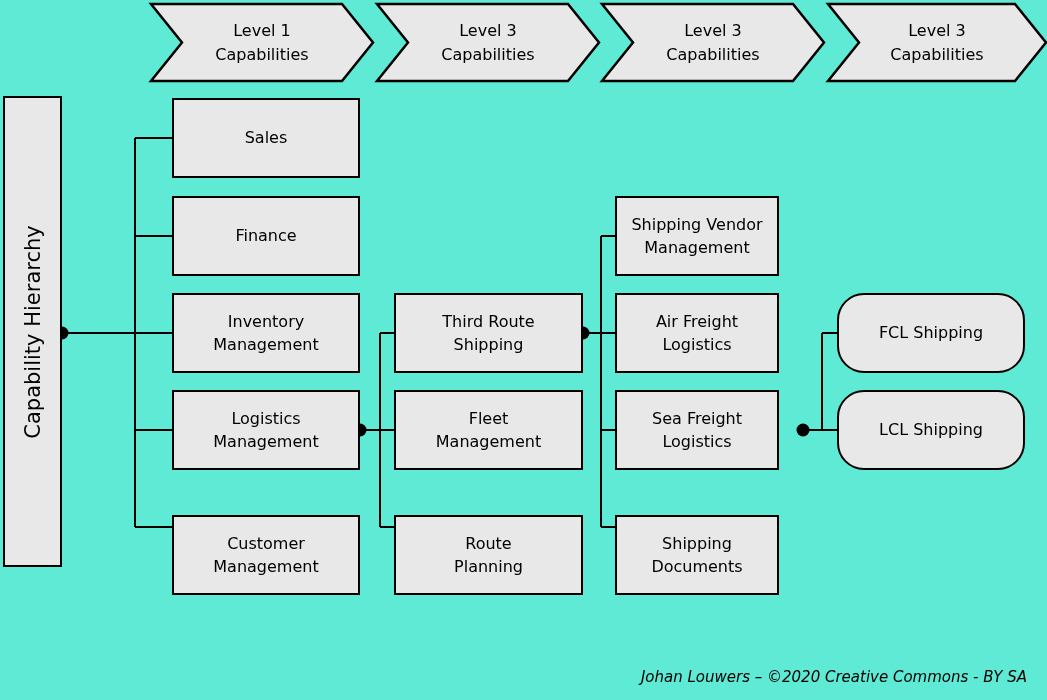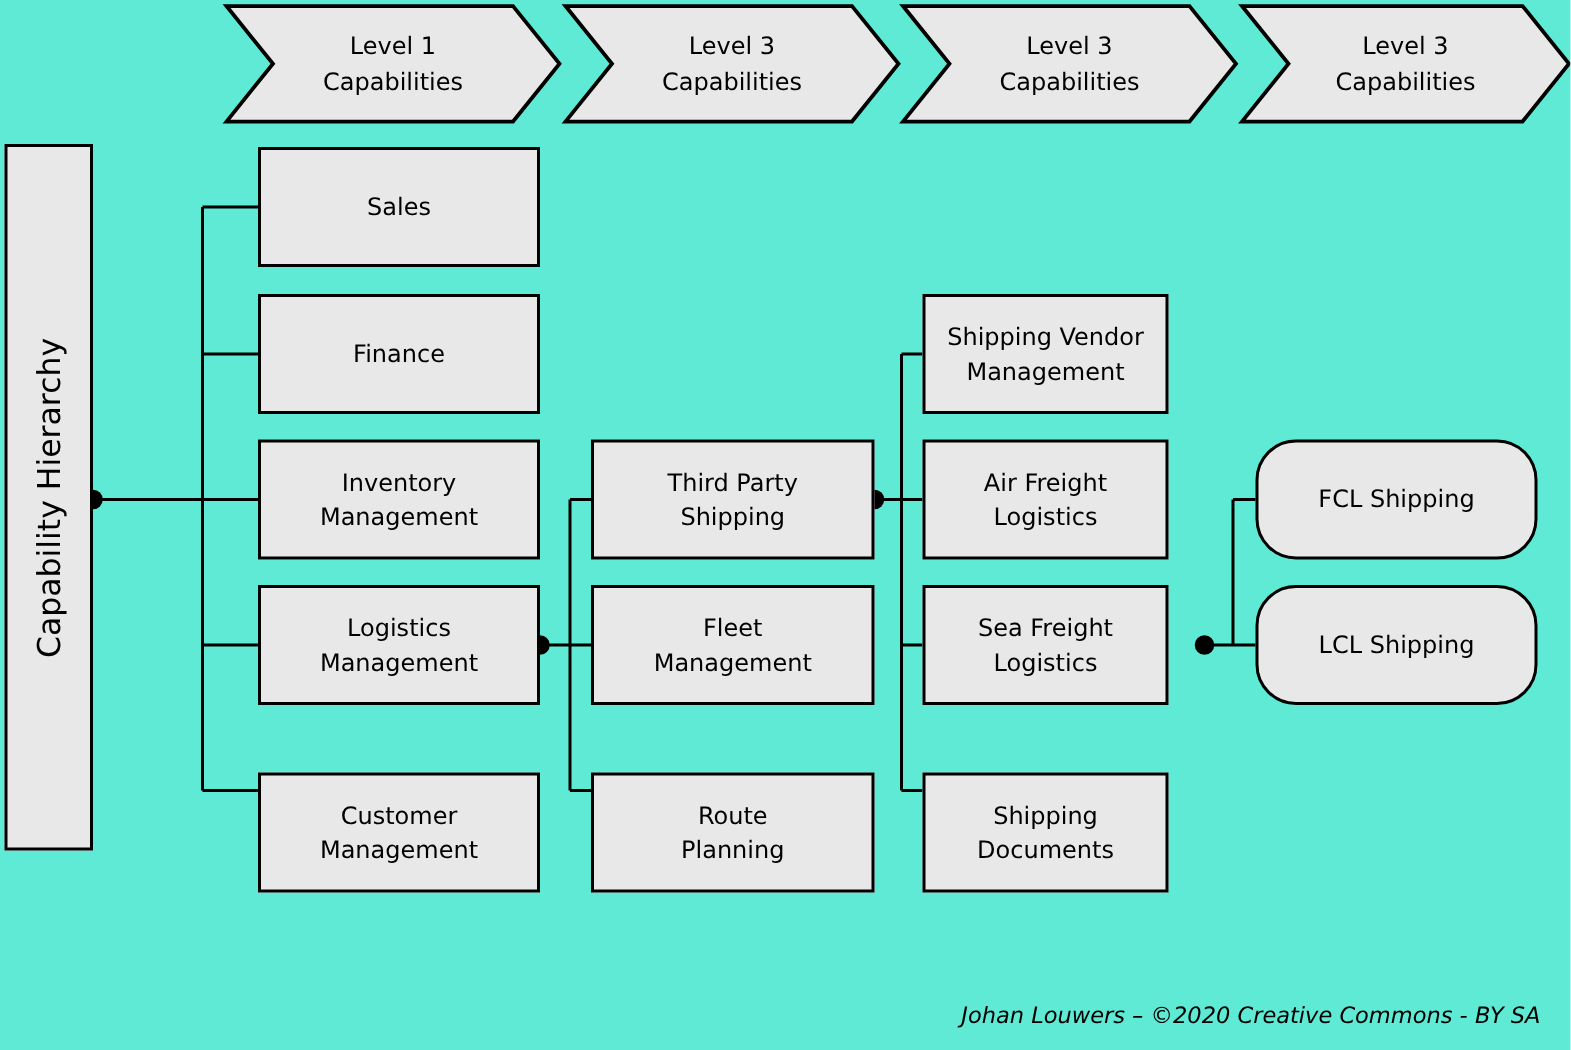--- a/index.html
+++ b/index.html
@@ -123,21 +123,21 @@
 
   <div class="node-box c1 r1">Sales</div>
   <div class="node-box c1 r2">Finance</div>
   <div class="node-box c1 r3">Inventory
 Management</div>
   <div class="node-box c1 r4">Logistics
 Management</div>
   <div class="node-box c1 r5">Customer
 Management</div>
 
-  <div class="node-box c2 r3">Third Party
+  <div class="node-box c2 r3">Third Route
 Shipping</div>
   <div class="node-box c2 r4">Fleet
 Management</div>
   <div class="node-box c2 r5">Route
 Planning</div>
 
   <div class="node-box c3 r2">Shipping Vendor
 Management</div>
   <div class="node-box c3 r3">Air Freight
 Logistics</div>

